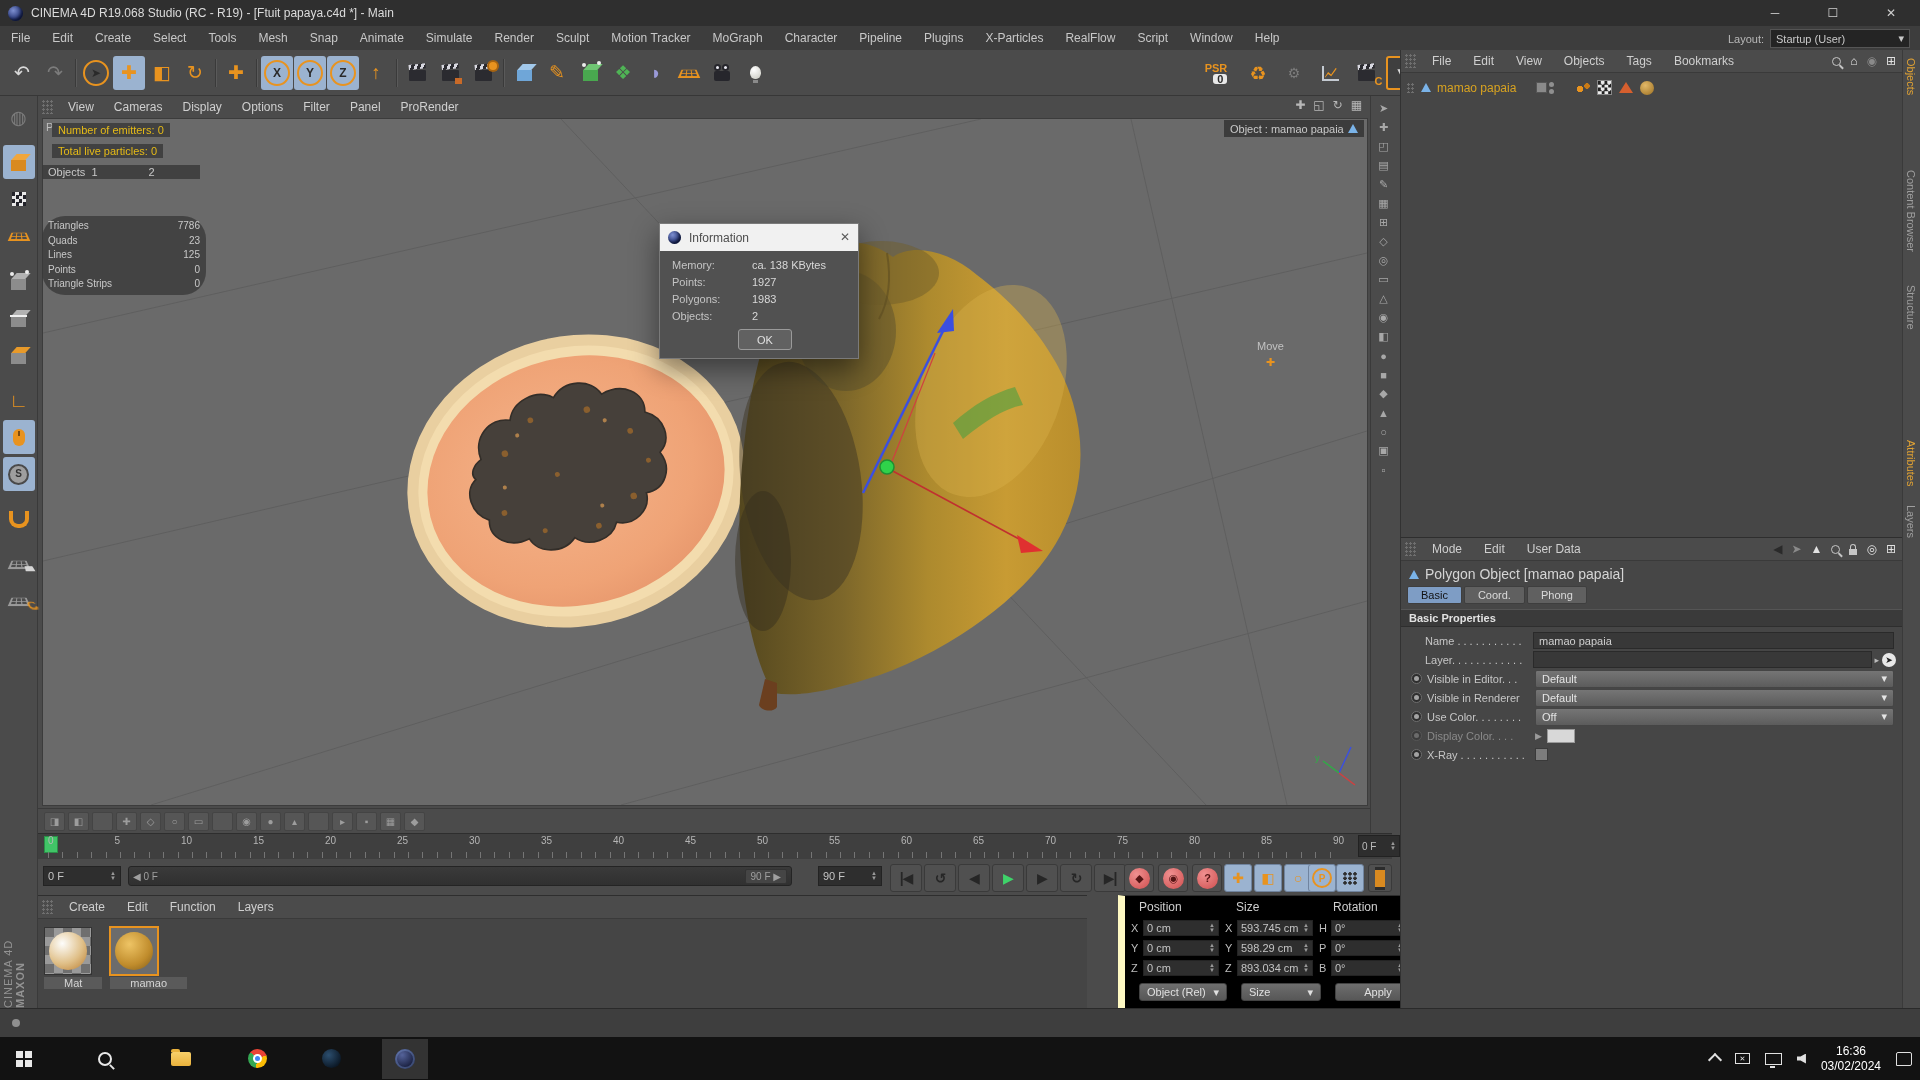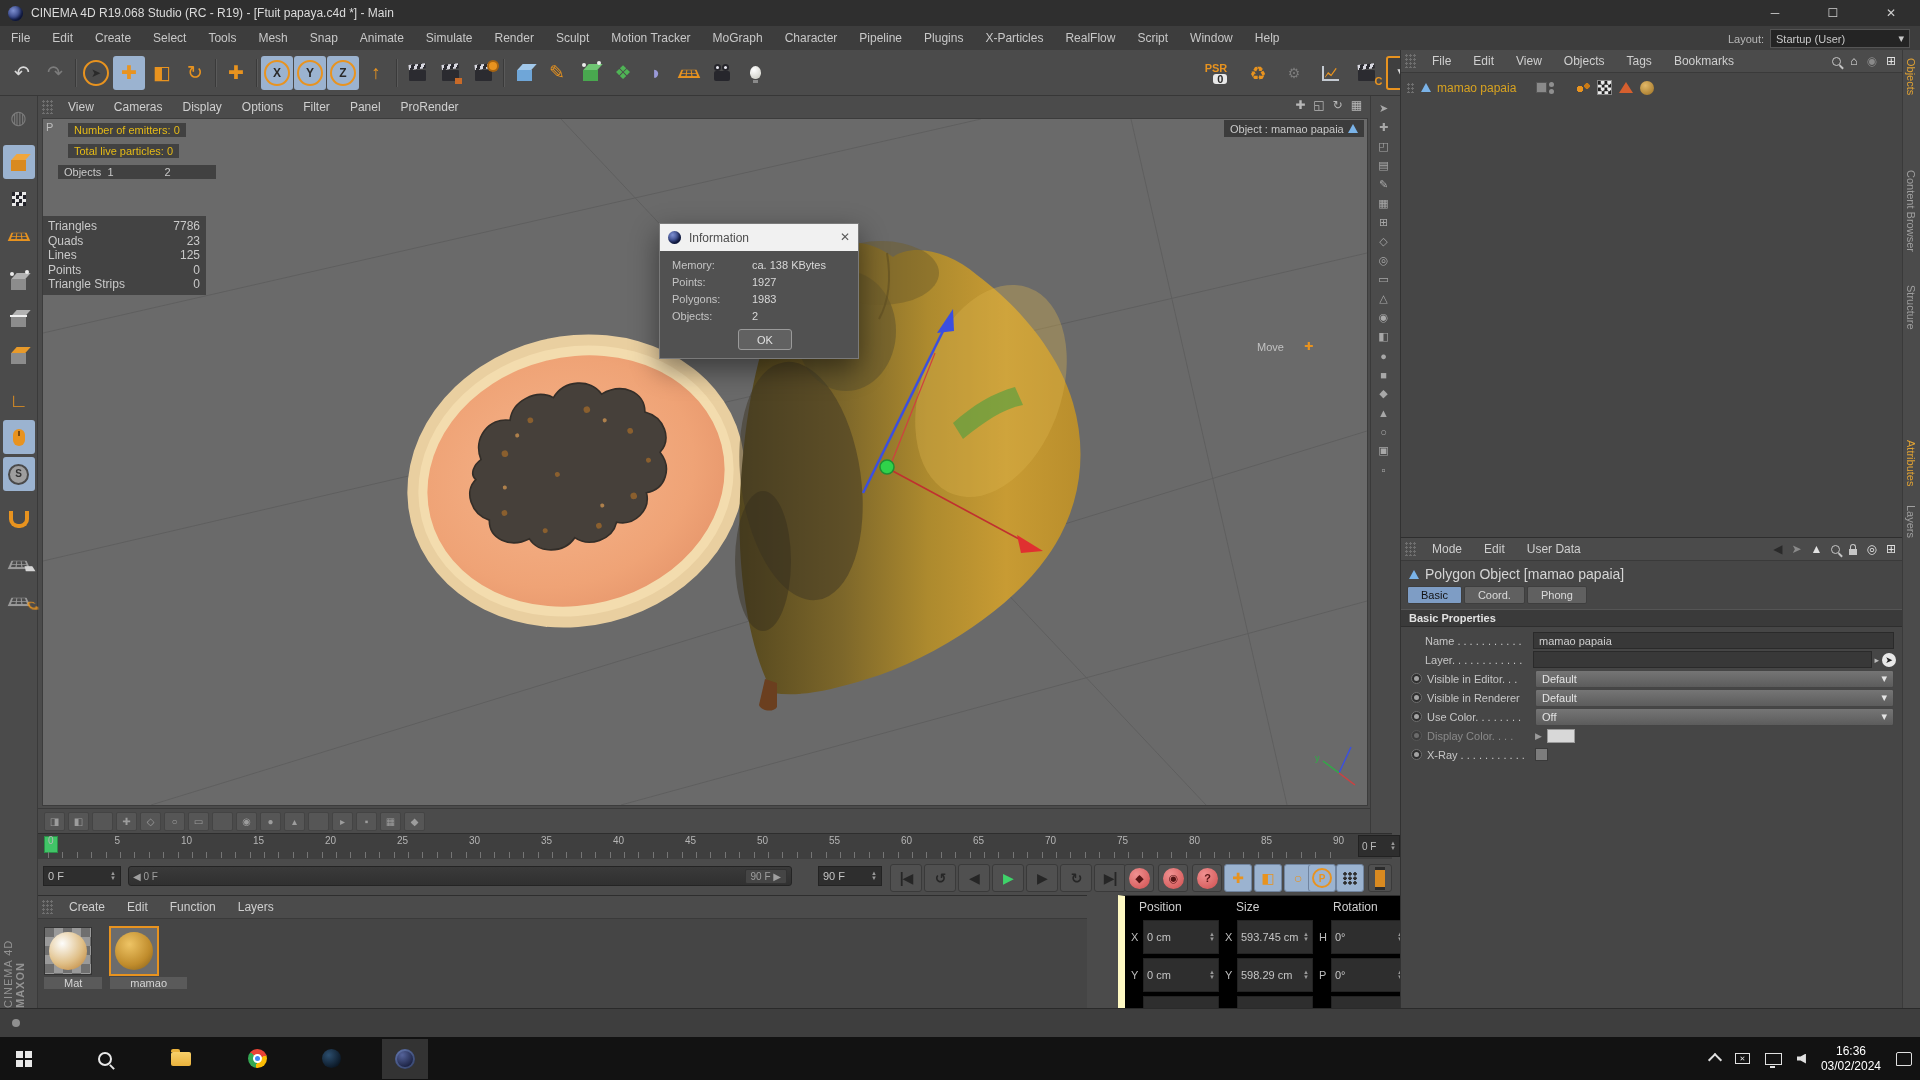--- a/index.html
+++ b/index.html
@@ -81,28 +81,28 @@
 
   
   .vp-head{position:absolute;left:38px;top:96px;width:1332px;height:22px;background:#4b4b4b;display:flex;align-items:center;}
   .grip{width:12px;height:14px;margin:0 4px;background:radial-gradient(circle at 1.5px 1.5px,#6f6f6f 1px,transparent 1.2px) 0 0/4px 4px;}
   .vp-head .mi{padding:0 10px;color:#cfcfcf;font-size:12px;}
   .vp-ctl{position:absolute;right:8px;top:2px;display:flex;gap:8px;color:#b8b8b8;font-size:12px;}
   .vp-canvas{position:absolute;left:42px;top:118px;width:1326px;height:688px;background:#6a6a6a;border:1px solid #3c3c3c;box-sizing:border-box;}
   .vp-foot{position:absolute;left:38px;top:808px;width:1332px;height:25px;background:#4b4b4b;border-top:1px solid #3a3a3a;display:flex;align-items:center;gap:3px;padding-left:6px;box-sizing:border-box;}
   .vf-tile{width:19px;height:17px;background:#565656;border:1px solid #444;border-radius:2px;color:#9d9d9d;font-size:10px;display:flex;align-items:center;justify-content:center;flex:0 0 auto;}
 
-  .ovl{position:absolute;background:rgba(58,58,58,.85);color:#c9c9c9;font-size:11px;padding:1px 6px;white-space:nowrap;margin-left:16px;}
+  .ovl{position:absolute;background:rgba(58,58,58,.85);color:#c9c9c9;font-size:11px;padding:1px 6px;white-space:nowrap;}
   .ovl.yellow{color:#e6bb17;}
   .vp-p{position:absolute;left:46px;top:121px;color:#bdbdbd;font-size:11px;}
-  .stats{position:absolute;left:42px;top:216px;width:152px;background:rgba(58,58,58,.8);padding:3px 6px;font-size:12px;color:#c9c9c9;}
+  .stats{position:absolute;left:42px;top:216px;width:152px;background:rgba(58,58,58,.8);padding:3px 6px;font-size:10px;color:#c9c9c9;border-radius:23px;}
   .stats .srow{display:flex;justify-content:space-between;line-height:14.5px;}
   .badge{position:absolute;left:1224px;top:120px;height:17px;background:rgba(55,55,55,.9);color:#c9c9c9;font-size:11px;display:flex;align-items:center;gap:4px;padding:0 6px;}
   .tri-ico{width:0;height:0;border-left:5px solid transparent;border-right:5px solid transparent;border-bottom:9px solid #7ab3e8;display:inline-block;}
-  .movelbl{position:absolute;left:1257px;top:340px;color:#c2c2c2;font-size:11px;display:flex;gap:20px;align-items:center;}
+  .movelbl{position:absolute;left:1257px;top:340px;color:#c2c2c2;font-size:11px;display:flex;gap:4px;align-items:center;flex-direction:column;}
 
   
   .dlg{position:absolute;left:659px;top:223px;width:198px;height:134px;background:#515151;border:1px solid #7a7a7a;box-shadow:0 10px 26px rgba(0,0,0,.45);}
   .dlg-title{height:27px;background:#f1f1f1;display:flex;align-items:center;color:#4d4d4d;font-size:12px;}
   .dlg-x{position:absolute;right:8px;top:6px;color:#5a5a5a;font-size:12px;}
   .dlg-row{position:relative;height:17px;font-size:11px;}
   .dlg-row .l{position:absolute;left:12px;color:#c4c4c4;}
   .dlg-row .v{position:absolute;left:92px;color:#d8d8d8;}
   .okbtn{position:absolute;left:78px;top:105px;width:52px;height:19px;background:#616161;border:1px solid #9a9a9a;border-radius:3px;color:#e0e0e0;font-size:11px;display:flex;align-items:center;justify-content:center;}
 
@@ -143,21 +143,21 @@
   .sphere.s1{background:radial-gradient(circle at 35% 30%,#fdfdfb,#e0c089 55%,#b97b2e);}
   .sphere.s2{background:radial-gradient(circle at 38% 32%,#eec465,#c08c2c 60%,#7d5a1a);}
   .mat .mlabel{background:#5a5a5a;color:#d5d5d5;font-size:11px;padding:0 20px;margin-top:2px;}
 
   
   .coords{position:absolute;left:1118px;top:895px;width:313px;height:113px;background:#000000;border-top:1px solid #2e2e2e;border-left:7px solid #fef9c3;box-sizing:border-box;}
   .chead{display:flex;color:#cfcfcf;font-size:12px;padding:4px 0 4px 14px;}
   .chead span{width:97px;}
   .crow{display:flex;align-items:center;padding:2px 0 2px 6px;font-size:11px;}
   .crow .ax{width:10px;color:#bdbdbd;margin-right:2px;}
-  .cfld{width:76px;height:16px;background:#2e2e2e;border:1px solid #232323;color:#c4c4c4;display:flex;align-items:center;justify-content:space-between;padding:16px 3px;margin-right:6px;box-sizing:border-box;}
+  .cfld{width:76px;height:16px;background:#2e2e2e;border:1px solid #232323;color:#c4c4c4;display:flex;align-items:center;justify-content:space-between;padding:7px 3px;margin-right:6px;box-sizing:border-box;}
   .cbot{display:flex;gap:14px;padding:5px 0 0 14px;}
   .dbtn{height:18px;background:linear-gradient(#6e6e6e,#575757);border:1px solid #424242;border-radius:3px;color:#e0e0e0;font-size:11px;display:flex;align-items:center;justify-content:space-between;padding:0 7px;box-sizing:border-box;}
 
   
   .om{position:absolute;left:1400px;top:50px;width:502px;height:487px;background:#464646;border-left:1px solid #323232;box-sizing:border-box;}
   .attrs{position:absolute;left:1400px;top:537px;width:502px;height:471px;background:#464646;border-left:1px solid #323232;border-top:1px solid #2e2e2e;box-sizing:border-box;}
   .pm-right{position:absolute;right:6px;top:0;height:22px;display:flex;align-items:center;gap:9px;color:#c6c6c6;font-size:12px;}
   .objrow{display:flex;align-items:center;gap:6px;padding:7px 0 0 6px;}
   .objname{color:#d8a321;font-size:12px;}
   .togglecol{display:flex;align-items:center;gap:2px;margin-left:14px;}

